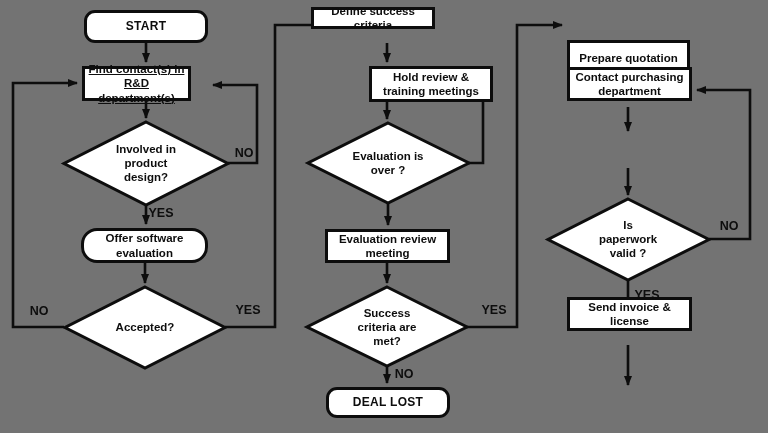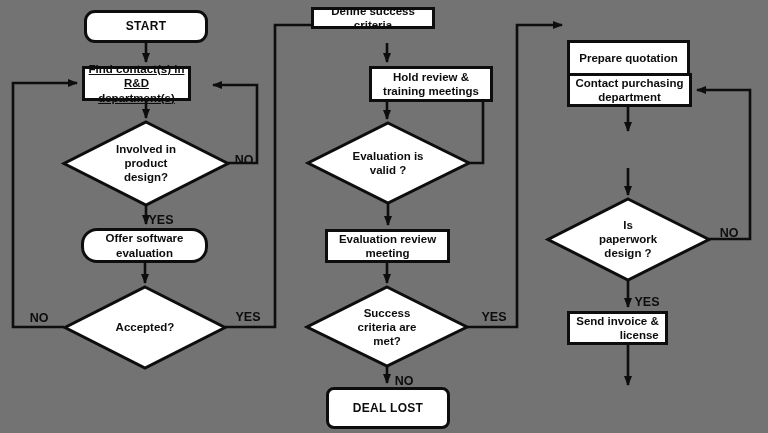--- a/index.html
+++ b/index.html
@@ -46,21 +46,20 @@
     line-height: 1.22;
     white-space: pre-line;
     color: #0d0d0d;
   }
   .elabel {
     position: absolute;
     transform: translate(-50%, -50%);
     font-weight: bold;
     font-size: 12.5px;
     color: #0d0d0d;
-    margin-top: 7px;
   }
 </style>
 </head>
 <body>
 
 <div class="canvas">
 
   <svg class="wires" viewBox="0 0 768 433" xmlns="http://www.w3.org/2000/svg">
     <defs>
       <marker id="arrow" markerUnits="userSpaceOnUse" markerWidth="12" markerHeight="10" refX="9" refY="4" orient="auto">
@@ -113,44 +112,44 @@
 
   <div class="node" style="left:311px; top:7px; width:124px; height:22px;">Define success
 criteria</div>
 
   <div class="node" style="left:326px; top:66px; width:124px; height:36px;margin-left:43px;">Hold review &amp;
 training meetings</div>
 
   <div class="node" style="left:325px; top:229px; width:125px; height:34px;">Evaluation review
 meeting</div>
 
-  <div class="node terminal" style="left:326px; top:387px; width:124px; height:42px;border-radius:8px;">DEAL LOST</div>
+  <div class="node terminal" style="left:326px; top:387px; width:124px; height:31px;">DEAL LOST</div>
 
   <div class="node" style="left:567px; top:7px; width:123px; height:36px;margin-top:33px;">Prepare quotation</div>
 
-  <div class="node" style="left:567px; top:73px; width:125px; height:34px;">Contact purchasing
+  <div class="node" style="left:567px; top:67px; width:125px; height:34px;">Contact purchasing
 department</div>
 
 
-  <div class="node" style="left:567px; top:311px; width:101px; height:34px;text-align:right;">Send invoice &amp;
+  <div class="node" style="left:567px; top:297px; width:125px; height:34px;">Send invoice &amp;
 license</div>
 
 
   <div class="dlabel" style="left:146px; top:163px;">Involved in
 product
 design?</div>
   <div class="dlabel" style="left:145px; top:327px;text-align:right;">Accepted?</div>
   <div class="dlabel" style="left:388px; top:163px;">Evaluation is
-valid ?</div>
+over ?</div>
   <div class="dlabel" style="left:387px; top:327px;">Success
 criteria are
 met?</div>
   <div class="dlabel" style="left:628px; top:239px;">Is
 paperwork
-design ?</div>
+valid ?</div>
 
   <div class="elabel" style="left:244px; top:153px;">NO</div>
   <div class="elabel" style="left:161px; top:213px;">YES</div>
   <div class="elabel" style="left:39px; top:311px;">NO</div>
   <div class="elabel" style="left:248px; top:310px;">YES</div>
   <div class="elabel" style="left:494px; top:310px;">YES</div>
   <div class="elabel" style="left:404px; top:374px;">NO</div>
   <div class="elabel" style="left:729px; top:226px;">NO</div>
   <div class="elabel" style="left:647px; top:295px;">YES</div>
 

